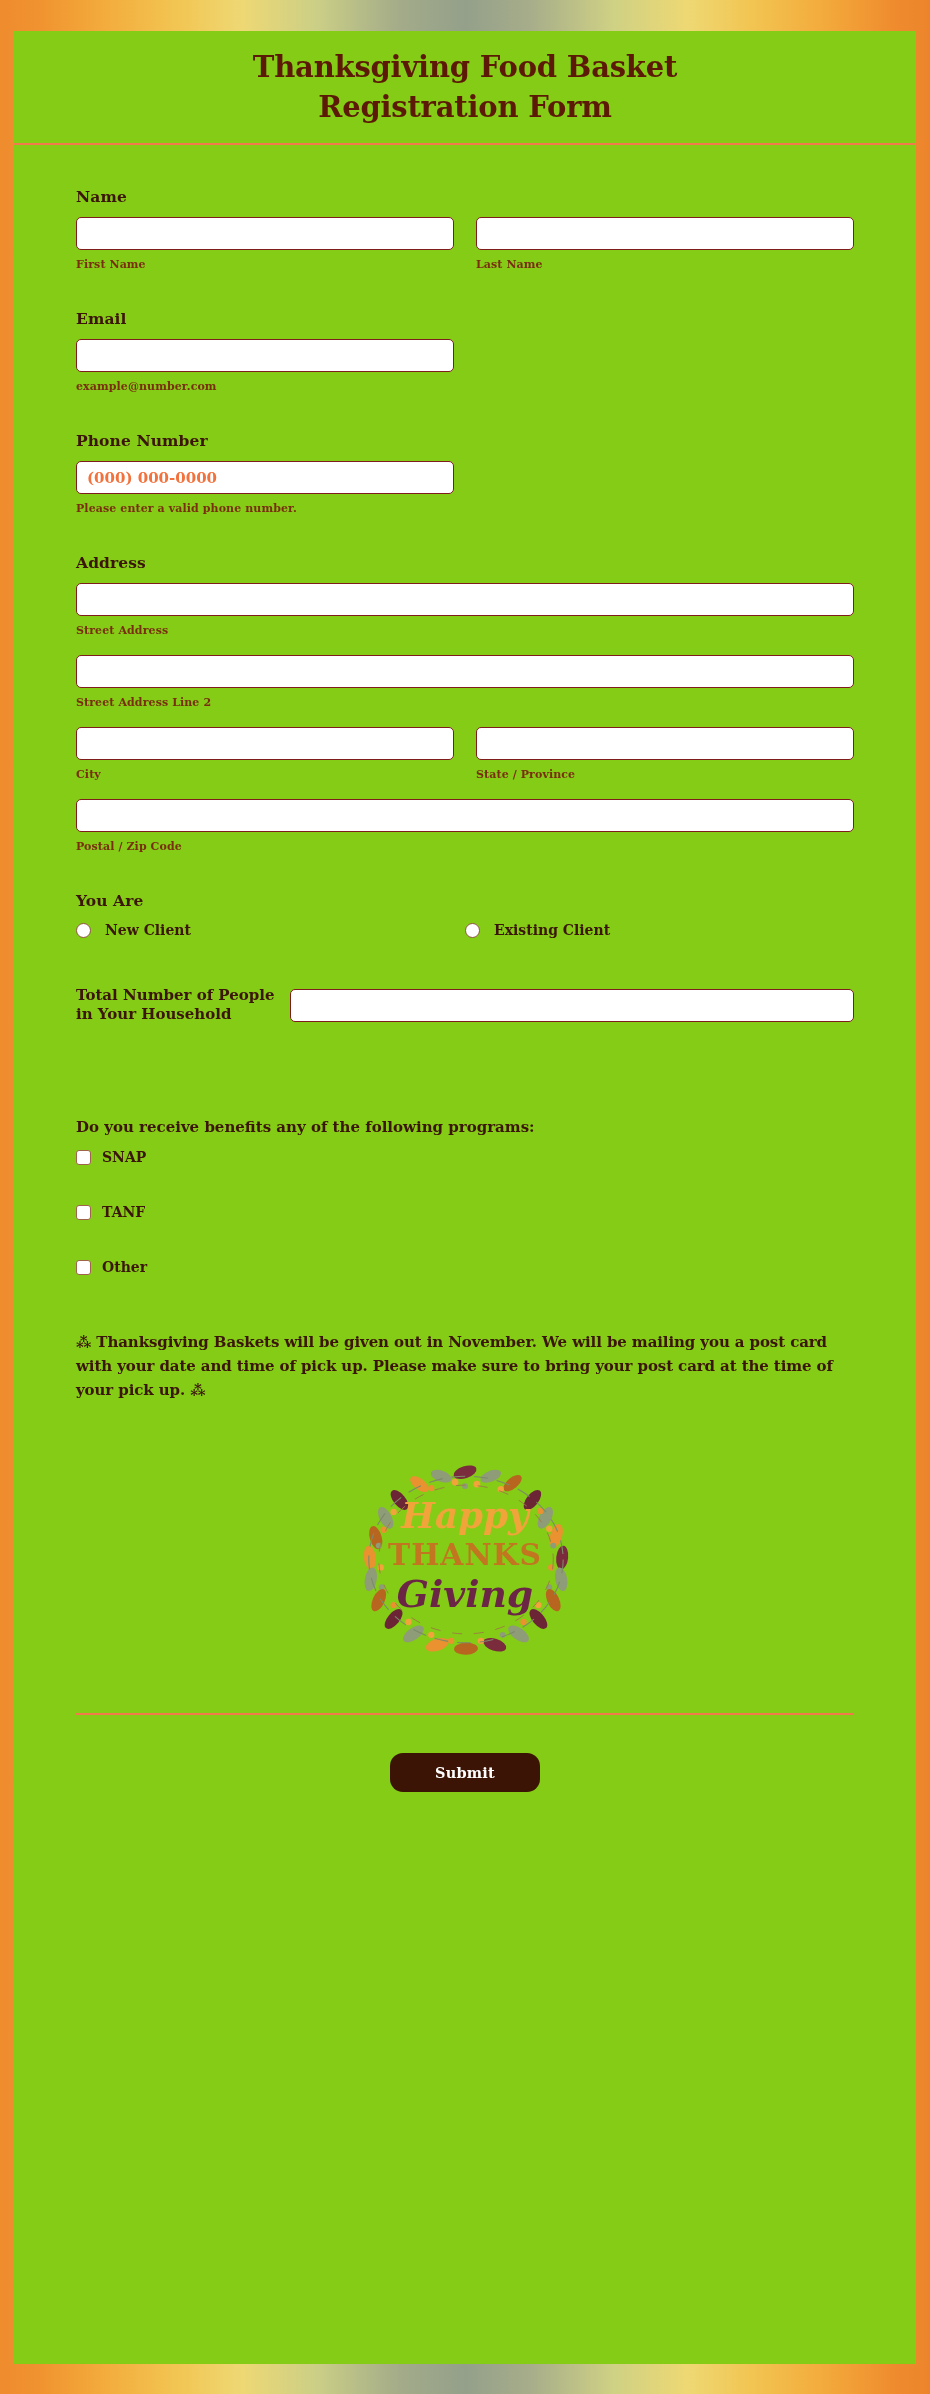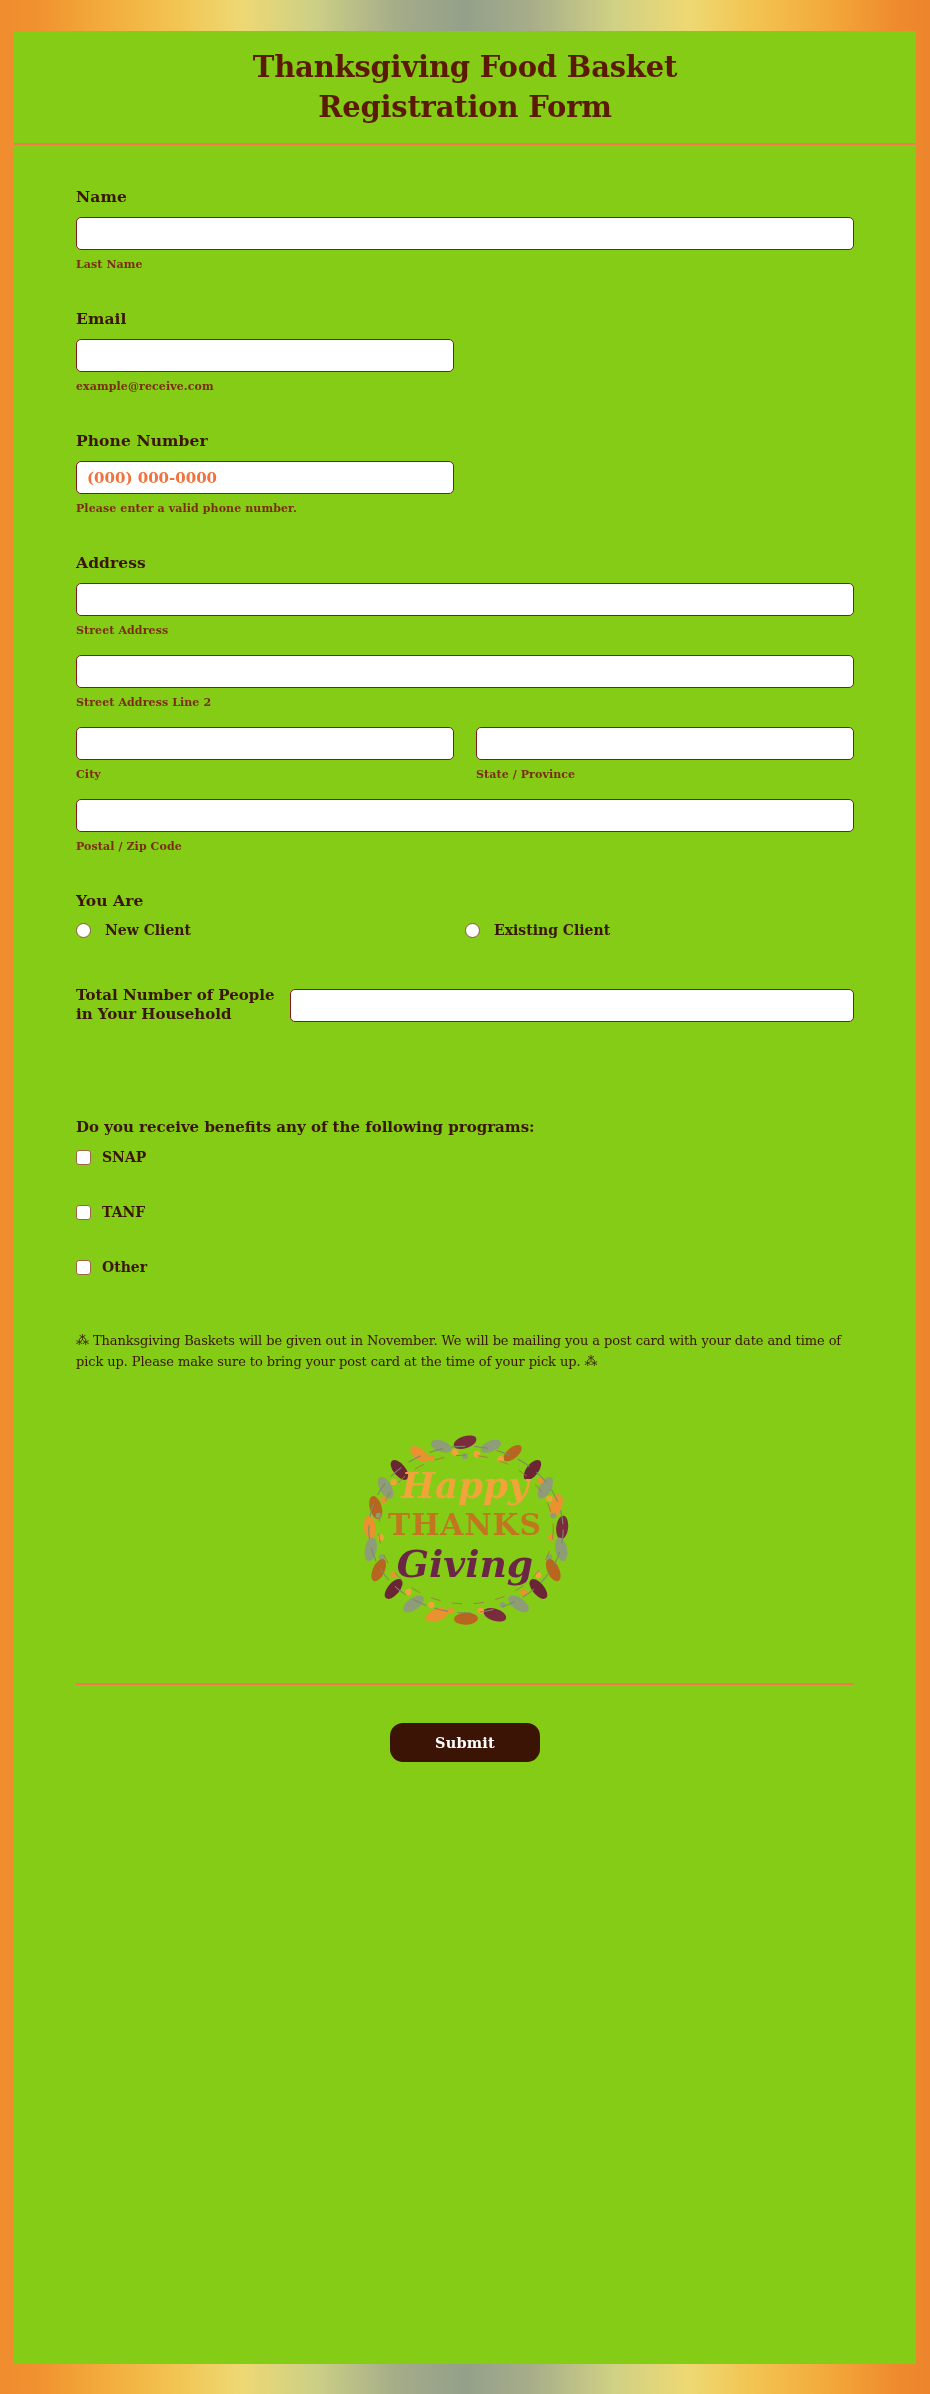--- a/index.html
+++ b/index.html
@@ -180,23 +180,23 @@
     display: flex;
     align-items: center;
     gap: 11px;
     width: 50%;
     margin-bottom: 10px;
   }
 
   
   .notice {
     font-family: "DejaVu Serif", serif;
-    font-weight: normal;
-    color: #3c1509;
-    font-size: 13px;
+    font-weight: bold;
+    color: #3c1509;
+    font-size: 15px;
     line-height: 1.58;
     letter-spacing: -0.1px;
   }
 
   
   .image-wrap {
     display: flex;
     justify-content: center;
     margin-top: 54px;
   }
@@ -236,33 +236,37 @@
     </div>
   </div>
 
   <div class="form-body">
 
     <div class="field-block">
       <div class="field-label">Name</div>
       <div class="two-col">
         <div class="col">
           <input class="txt-input" type="text" value="" style="">
+          <div class="sublabel">First Name</div>
+        </div>
+        <div class="col">
+          <input class="txt-input" type="text" value="" style="">
           <div class="sublabel">Last Name</div>
         </div>
       </div>
     </div>
 
     <div class="spacer-lg"></div>
 
     <div class="field-block">
       <div class="field-label">Email</div>
       <div class="two-col">
         <div class="col">
           <input class="txt-input" type="text" value="" style="">
-          <div class="sublabel">example@receive.com</div>
+          <div class="sublabel">example@number.com</div>
         </div>
         <div class="col"></div>
       </div>
     </div>
 
     <div class="spacer-lg"></div>
 
     <div class="field-block">
       <div class="field-label">Phone Number</div>
       <div class="two-col">

